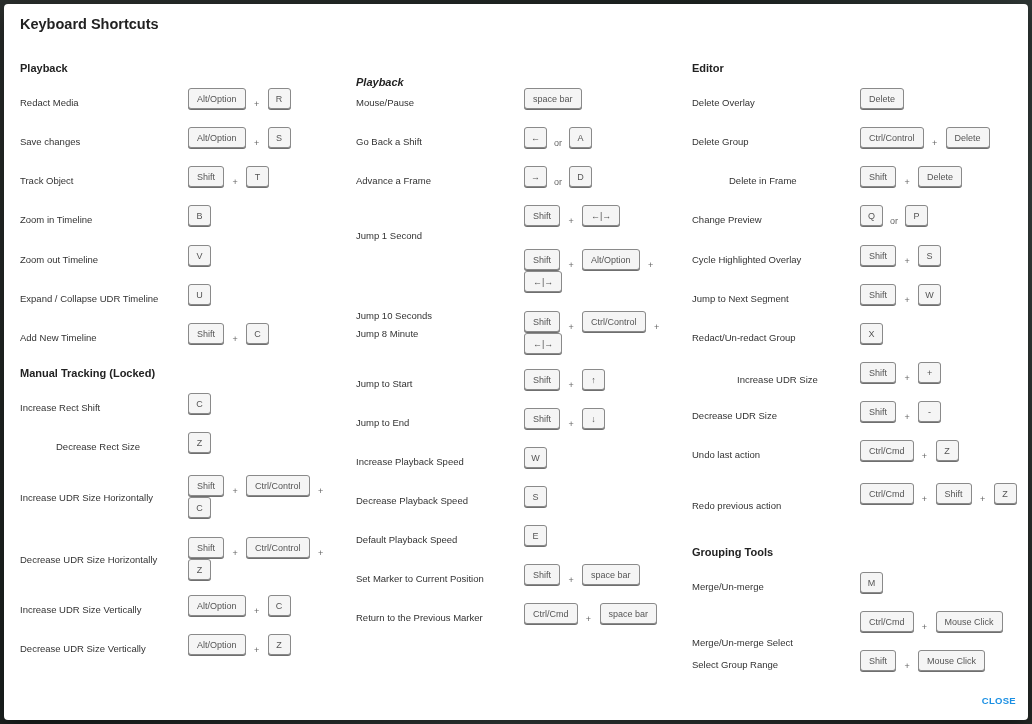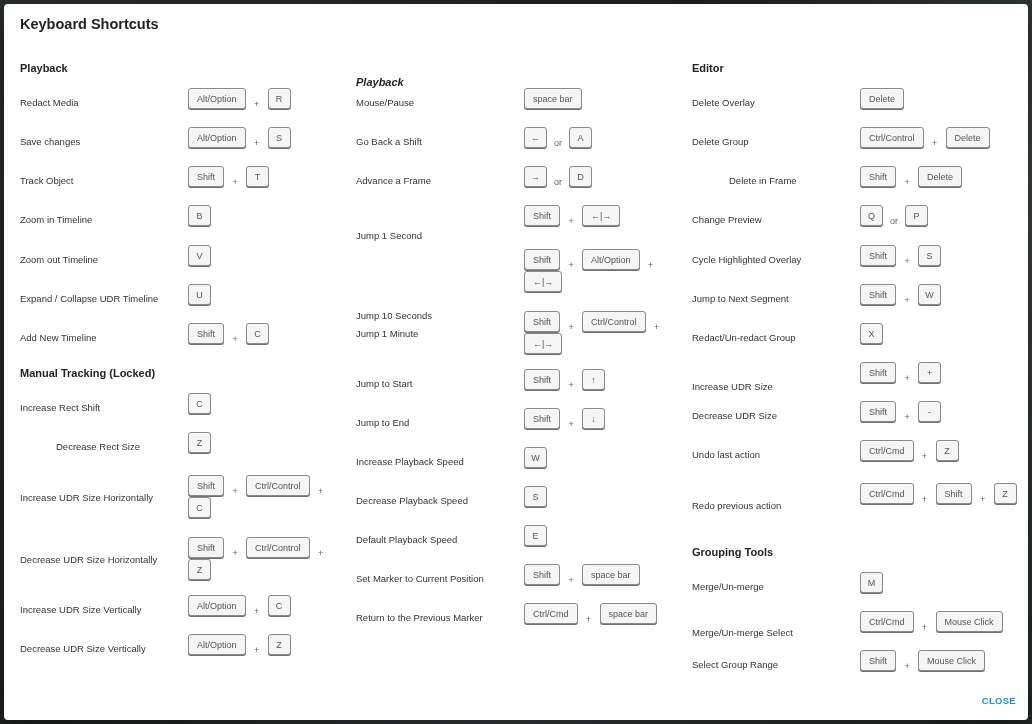--- a/index.html
+++ b/index.html
@@ -196,21 +196,21 @@
         <span class="label" style="top: 11px; margin-top: 44px;">Jump 10 Seconds</span>
         <div class="keys" style="top: -6px;">
           <span class="key">Shift</span>
           <span class="sep">+</span>
           <span class="key">Alt/Option</span>
           <span class="sep">+</span>
           <span class="key">←|→</span>
         </div>
       </div>
       <div class="row" style="top: 313px;">
-        <span class="label" style="top: 11px;">Jump 1 Minute</span>
+        <span class="label" style="top: 11px;">Jump 8 Minute</span>
         <div class="keys" style="top: -6px;">
           <span class="key">Shift</span>
           <span class="sep">+</span>
           <span class="key">Ctrl/Control</span>
           <span class="sep">+</span>
           <span class="key">←|→</span>
         </div>
       </div>
       <div class="row" style="top: 369px;">
         <span class="label" style="top: 5px;">Jump to Start</span>
@@ -311,21 +311,21 @@
           <span class="key single">W</span>
         </div>
       </div>
       <div class="row" style="top: 323px;">
         <span class="label" style="top: 5px;">Redact/Un-redact Group</span>
         <div class="keys" style="top: -4px;">
           <span class="key single">X</span>
         </div>
       </div>
       <div class="row" style="top: 362px;">
-        <span class="label" style="top: 15px;">Increase UDR Size</span>
+        <span class="label" style="top: 8px; margin-left: 45px;">Increase UDR Size</span>
         <div class="keys" style="top: -4px;">
           <span class="key">Shift</span>
           <span class="sep">+</span>
           <span class="key single">+</span>
         </div>
       </div>
       <div class="row" style="top: 401px;">
         <span class="label" style="top: 5px;">Decrease UDR Size</span>
         <div class="keys" style="top: -4px;">
           <span class="key">Shift</span>
@@ -352,21 +352,21 @@
         </div>
       </div>
       <div class="section-head" style="top: 542px;">Grouping Tools</div>
       <div class="row" style="top: 572px;">
         <span class="label" style="top: 5px;">Merge/Un-merge</span>
         <div class="keys" style="top: -4px;">
           <span class="key single">M</span>
         </div>
       </div>
       <div class="row" style="top: 611px;">
-        <span class="label" style="top: 12px;">Merge/Un-merge Select</span>
+        <span class="label" style="top: 22px;">Merge/Un-merge Select</span>
         <div class="keys" style="top: -4px;">
           <span class="key">Ctrl/Cmd</span>
           <span class="sep">+</span>
           <span class="key">Mouse Click</span>
         </div>
       </div>
       <div class="row" style="top: 650px;">
         <span class="label" style="top: 5px;">Select Group Range</span>
         <div class="keys" style="top: -4px;">
           <span class="key">Shift</span>

